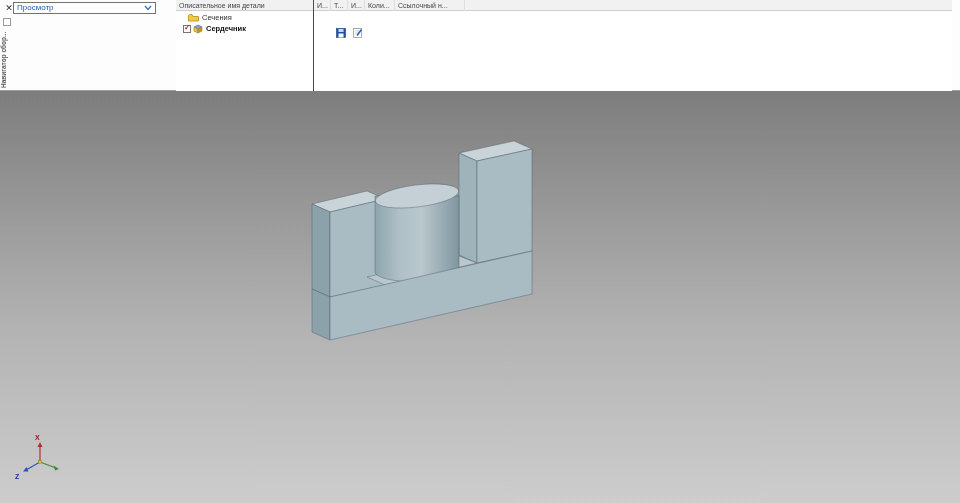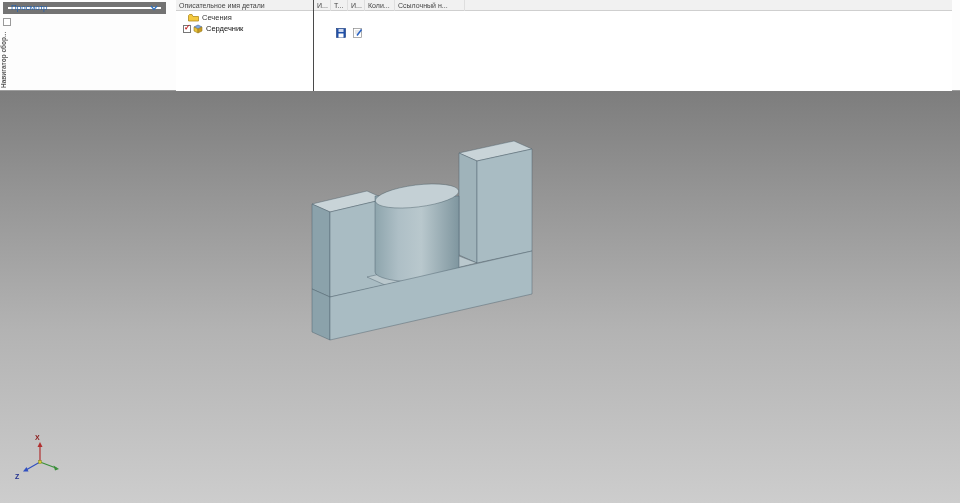--- a/index.html
+++ b/index.html
@@ -9,22 +9,22 @@
   }
 
   
   .top-panel { position:absolute; left:0; top:0; width:960px; height:91px;
                background:#fdfdfd; border-bottom:1px solid #9d9d9d; }
   .close-btn { position:absolute; left:3px; top:2px; width:12px; height:12px;
                font-size:9px; color:#333; display:flex; align-items:center; justify-content:center; }
   .nav-strip-label { position:absolute; left:0px; top:88px; width:70px; height:11px;
                      transform:rotate(-90deg); transform-origin:0 0;
                      font-size:6.5px; font-weight:bold; color:#555; white-space:nowrap; }
-  .combo { position:absolute; left:3px; width:163px; height:12px; background:#fff;
-           border:5px solid #737373; display:flex; align-items:center; padding:0 3px; }
+  .combo { position:absolute; left:13px; width:143px; height:12px; background:#fff;
+           border:1px solid #737373; display:flex; align-items:center; padding:0 3px; }
   .combo .lbl { flex:1; font-size:8px; color:#1f5fae; line-height:10px; white-space:nowrap; overflow:hidden; }
   .combo-view { top:2px; }
   .combo-deps { top:16px; }
   .deps-checkbox { position:absolute; left:3px; top:18px; width:8px; height:8px;
                    border:1px solid #9a9a9a; background:#fff; }
   .left-pane-border { position:absolute; left:183px; top:0; width:1px; height:91px; background:#c6c6c6; }
 
   
   .atable { position:absolute; left:176px; top:0; width:776px; height:91px; background:#fff; }
   .atable-header { position:absolute; left:0; top:0; width:776px; height:11px;
@@ -36,21 +36,21 @@
   .hc1 { left:138px; width:17px; }
   .hc2 { left:155px; width:17px; }
   .hc3 { left:172px; width:17px; }
   .hc4 { left:189px; width:30px; }
   .hc5 { left:219px; width:70px; }
   .dark-separator { position:absolute; left:137px; top:0; width:1px; height:91px; background:#4a4a4a; }
   .trow { position:absolute; left:0; width:776px; height:11px; display:flex; align-items:center; }
   .trow1 { top:12px; padding-left:12px; }
   .trow2 { top:23px; padding-left:7px; }
   .rlabel { font-size:7.5px; color:#333; margin-left:3px; white-space:nowrap; }
-  .rlabel.bold { font-weight:normal; color:#111; }
+  .rlabel.bold { font-weight:bold; color:#111; }
   .row-checkbox { width:8px; height:8px; border:1px solid #777; background:#fff;
                   position:relative; margin-right:2px; flex:0 0 auto; }
   .row-checkbox .chk { position:absolute; left:0px; top:-3px; font-size:8px;
                        color:#c22020; font-weight:bold; line-height:10px; }
   .cell-icon { position:absolute; top:1px; }
   .ci-save { left:160px; }
   .ci-edit { left:177px; }
 
   
   .viewport { position:absolute; left:0; top:91px; width:960px; height:412px;

